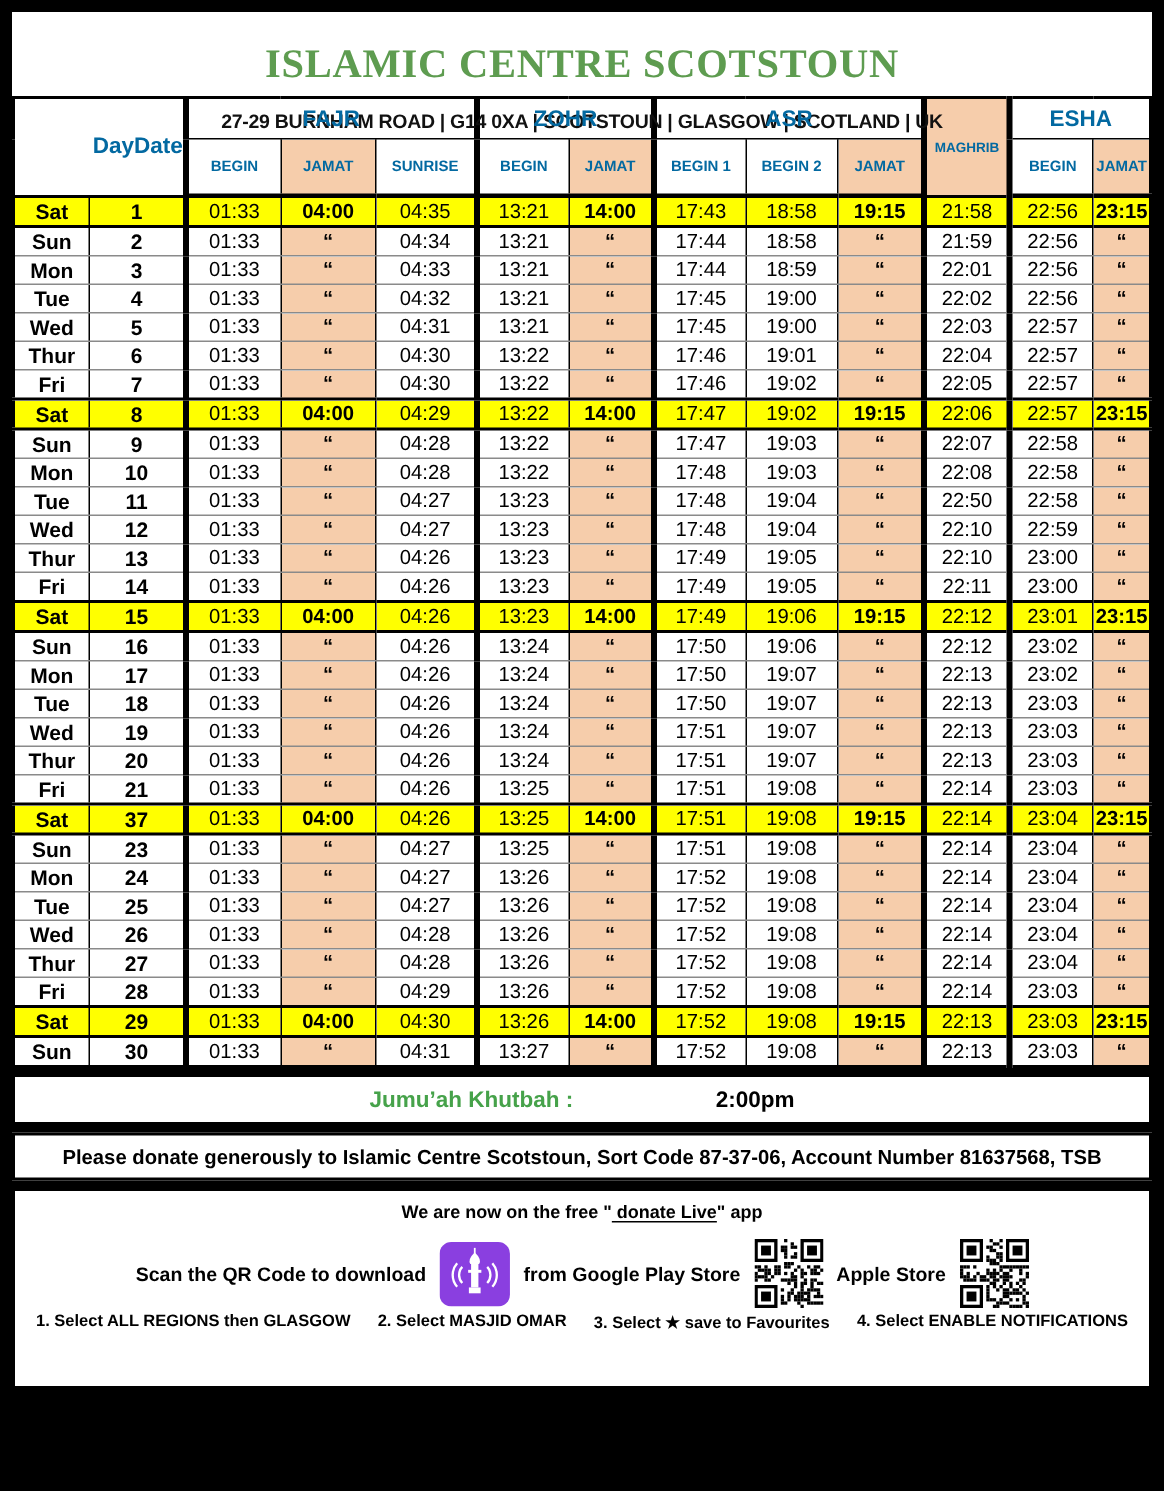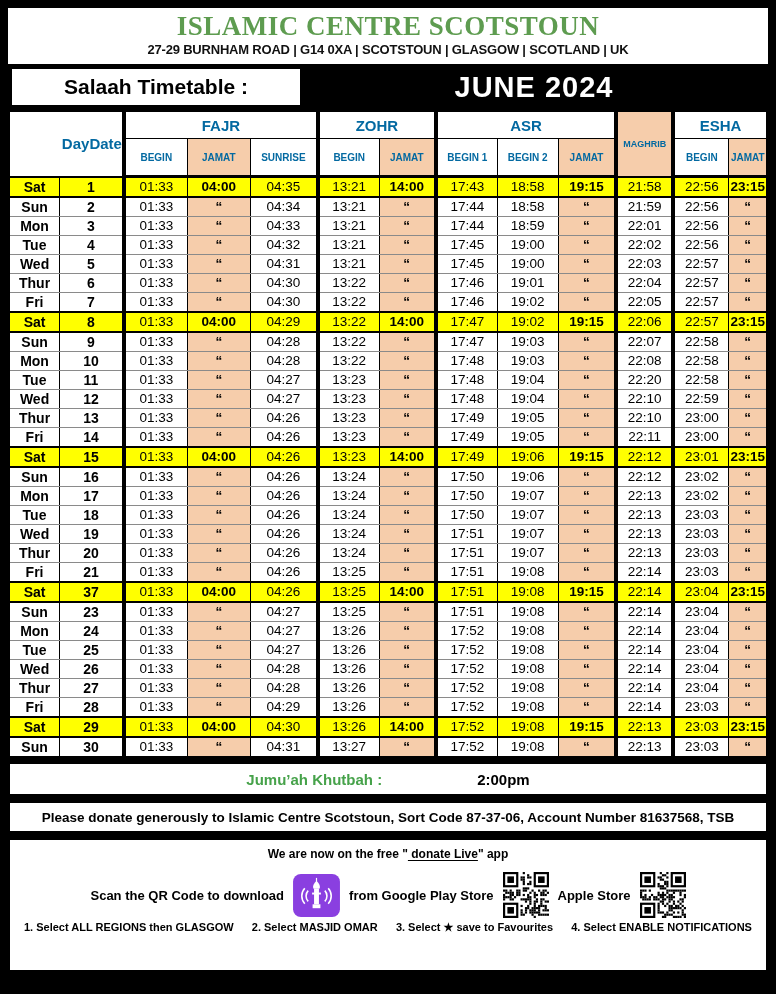--- a/index.html
+++ b/index.html
@@ -1,21 +1,21 @@
 <!DOCTYPE html>
 <html><head>
 <meta charset="utf-8">
 <style>
   html,body{margin:0;padding:0;background:#444;}
   .page{width:776px;height:994px;background:#000;box-sizing:border-box;padding:8px;overflow:hidden;
         font-family:"Liberation Sans",sans-serif;-webkit-font-smoothing:antialiased;}
   
   .masthead{background:#fff;height:56px;text-align:center;padding-top:3px;box-sizing:border-box;}
   .main-title{font-family:"Liberation Serif",serif;font-weight:700;font-size:27px;line-height:30px;
-              color:#5e9c50;letter-spacing:.5px;margin:0;}
+              color:#5e9c50;letter-spacing:.5px;margin:16px;}
   .address{font-size:13px;font-weight:700;color:#111;letter-spacing:-.2px;margin-top:1px;}
   
   .title-bar{height:46px;background:#000;display:flex;align-items:center;}
   .salaah-box{background:#fff;color:#000;font-size:21px;font-weight:700;margin-left:4px;
               width:288px;text-align:center;padding:6px 0;}
   .month{flex:1;text-align:center;color:#fff;font-size:29px;font-weight:700;letter-spacing:1px;}
   
   table{width:100%;border-collapse:collapse;table-layout:fixed;background:#fff;border:2px solid #000;}
   th,td{text-align:center;overflow:hidden;white-space:nowrap;padding:0;}
   thead th{background:#fff;border:1px solid #000;font-weight:700;color:#0369a1;}
@@ -52,24 +52,20 @@
 </head>
 <body>
 
 <div class="page">
 
   <div class="masthead">
     <div class="main-title">ISLAMIC CENTRE SCOTSTOUN</div>
     <div class="address">27-29 BURNHAM ROAD | G14 0XA | SCOTSTOUN | GLASGOW | SCOTLAND | UK</div>
   </div>
 
-  <div class="title-bar">
-    <div class="salaah-box">Salaah Timetable :</div>
-    <div class="month">JUNE 2024</div>
-  </div>
 
   <table>
     <colgroup>
       <col style="width:48px">
         <col style="width:61px">
       <col style="width:60px">
         <col style="width:60px">
         <col style="width:64px">
       <col style="width:58px">
         <col style="width:54px">
@@ -262,21 +258,21 @@
           <td class="c-day">Tue</td>
           <td class="c-date">11</td>
           <td class="c-fb gstart">01:33</td>
           <td class="c-fj jam">“</td>
           <td class="c-sr">04:27</td>
           <td class="c-zb gstart">13:23</td>
           <td class="c-zj jam">“</td>
           <td class="c-a1 gstart">17:48</td>
           <td class="c-a2">19:04</td>
           <td class="c-aj jam">“</td>
-          <td class="c-mg gstart">22:20</td>
+          <td class="c-mg gstart">22:50</td>
           <td class="c-eb gstart">22:58</td>
           <td class="c-ej jam">“</td>
         </tr>
         <tr>
           <td class="c-day">Wed</td>
           <td class="c-date">12</td>
           <td class="c-fb gstart">01:33</td>
           <td class="c-fj jam">“</td>
           <td class="c-sr">04:27</td>
           <td class="c-zb gstart">13:23</td>

